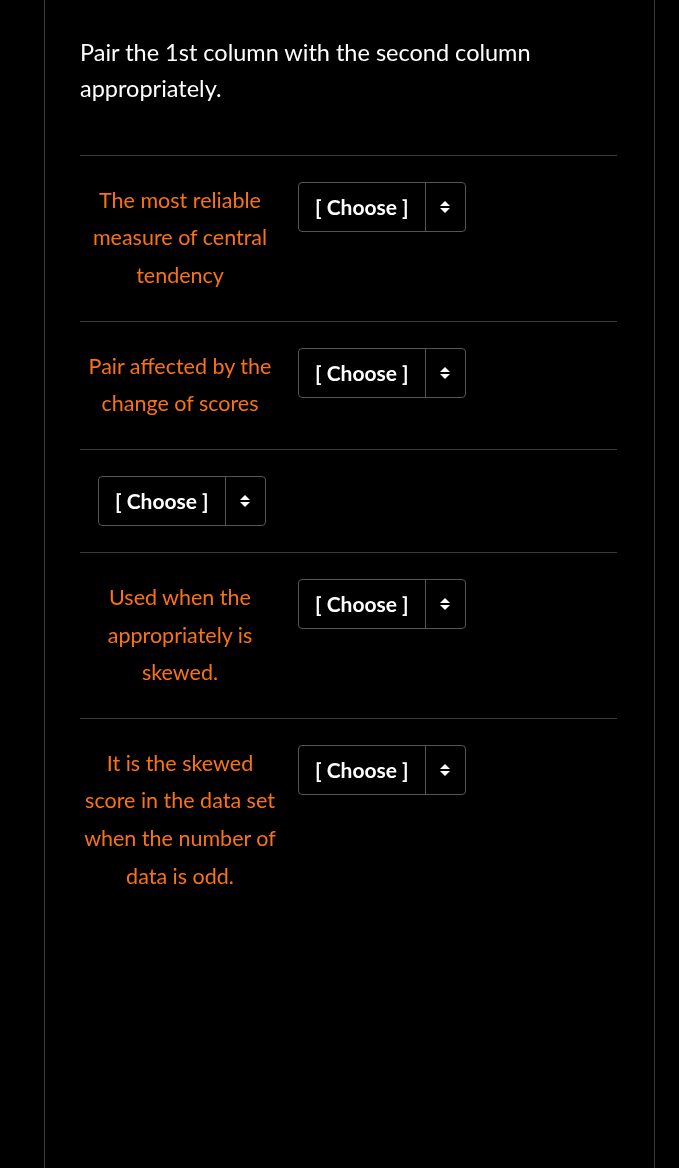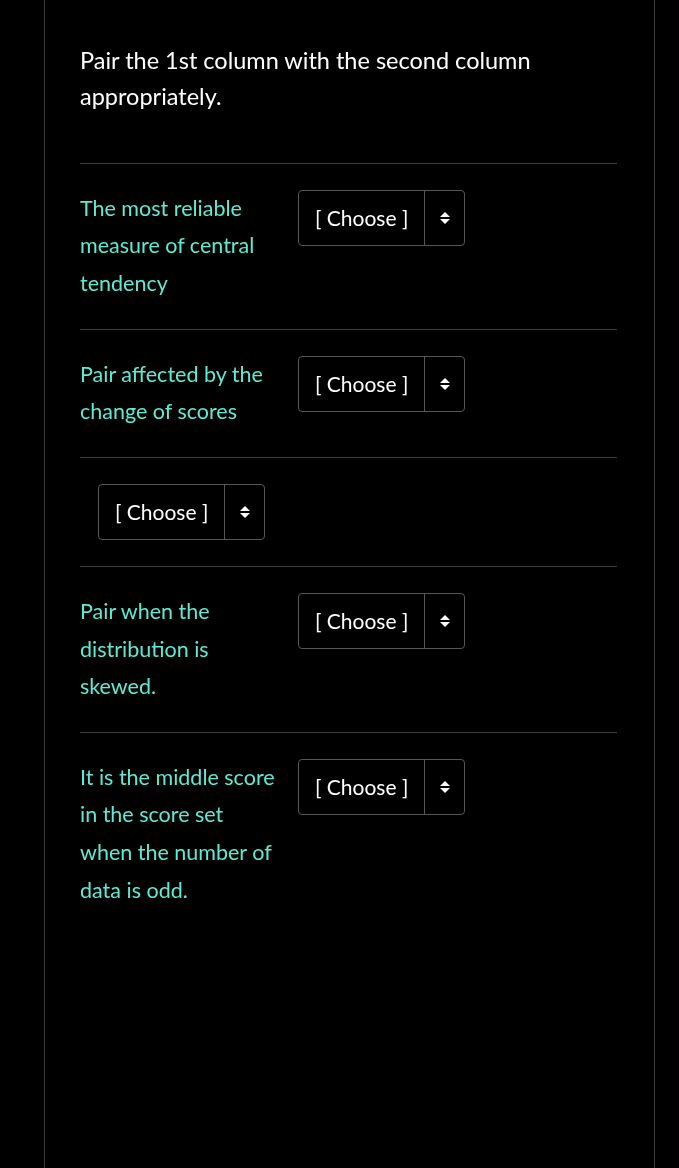--- a/index.html
+++ b/index.html
@@ -28,21 +28,21 @@
       right: 24px;
       top: 0;
       width: 1px;
       height: 100%;
       background-color: #3a3a3a;
     }
     .content {
       position: absolute;
       left: 80px;
       right: 62px;
-      top: 12px;
+      top: 4px;
     }
     .instruction {
       font-size: 23.5px;
       line-height: 1.55;
       margin-top: 30px;
       margin-bottom: 48px;
       color: #ffffff;
       font-weight: 400;
     }
     .divider {
@@ -54,35 +54,37 @@
       display: flex;
       align-items: flex-start;
       padding-top: 26px;
       padding-bottom: 26px;
     }
     .prompt-col {
       width: 200px;
       flex-shrink: 0;
       font-size: 21.5px;
       line-height: 1.75;
-      color: #5eead4;
+      color: #f97316;
       font-weight: 400;
+      text-align: center;
     }
     .select-col {
       margin-left: 18px;
       flex-shrink: 0;
     }
     .select-box {
       display: flex;
       align-items: center;
       border: 1px solid #555555;
       border-radius: 4px;
-      height: 56px;
+      height: 50px;
       background-color: transparent;
       cursor: pointer;
+      font-weight: bold;
     }
     .select-label {
       padding-left: 16px;
       padding-right: 16px;
       font-size: 21px;
       color: #ffffff;
       white-space: nowrap;
     }
     .select-icon-wrap {
       width: 40px;
@@ -166,38 +168,38 @@
             <span class="chev chev-down"></span>
           </span>
         </span>
       </div>
     </div>
   </div>
 
   <div class="divider"></div>
 
   <div class="pair-row">
-    <div class="prompt-col">Pair when the distribution is skewed.</div>
-    <div class="select-col">
-      <div class="select-box">
-        <span class="select-label">[ Choose ]</span>
-        <span class="select-icon-wrap">
-          <span class="chevrons">
-            <span class="chev chev-up"></span>
-            <span class="chev chev-down"></span>
-          </span>
-        </span>
-      </div>
-    </div>
-  </div>
-
-  <div class="divider"></div>
-
-  <div class="pair-row">
-    <div class="prompt-col">It is the middle score in the score set when the number of data is odd.</div>
+    <div class="prompt-col">Used when the appropriately is skewed.</div>
+    <div class="select-col">
+      <div class="select-box">
+        <span class="select-label">[ Choose ]</span>
+        <span class="select-icon-wrap">
+          <span class="chevrons">
+            <span class="chev chev-up"></span>
+            <span class="chev chev-down"></span>
+          </span>
+        </span>
+      </div>
+    </div>
+  </div>
+
+  <div class="divider"></div>
+
+  <div class="pair-row">
+    <div class="prompt-col">It is the skewed score in the data set when the number of data is odd.</div>
     <div class="select-col">
       <div class="select-box">
         <span class="select-label">[ Choose ]</span>
         <span class="select-icon-wrap">
           <span class="chevrons">
             <span class="chev chev-up"></span>
             <span class="chev chev-down"></span>
           </span>
         </span>
       </div>

